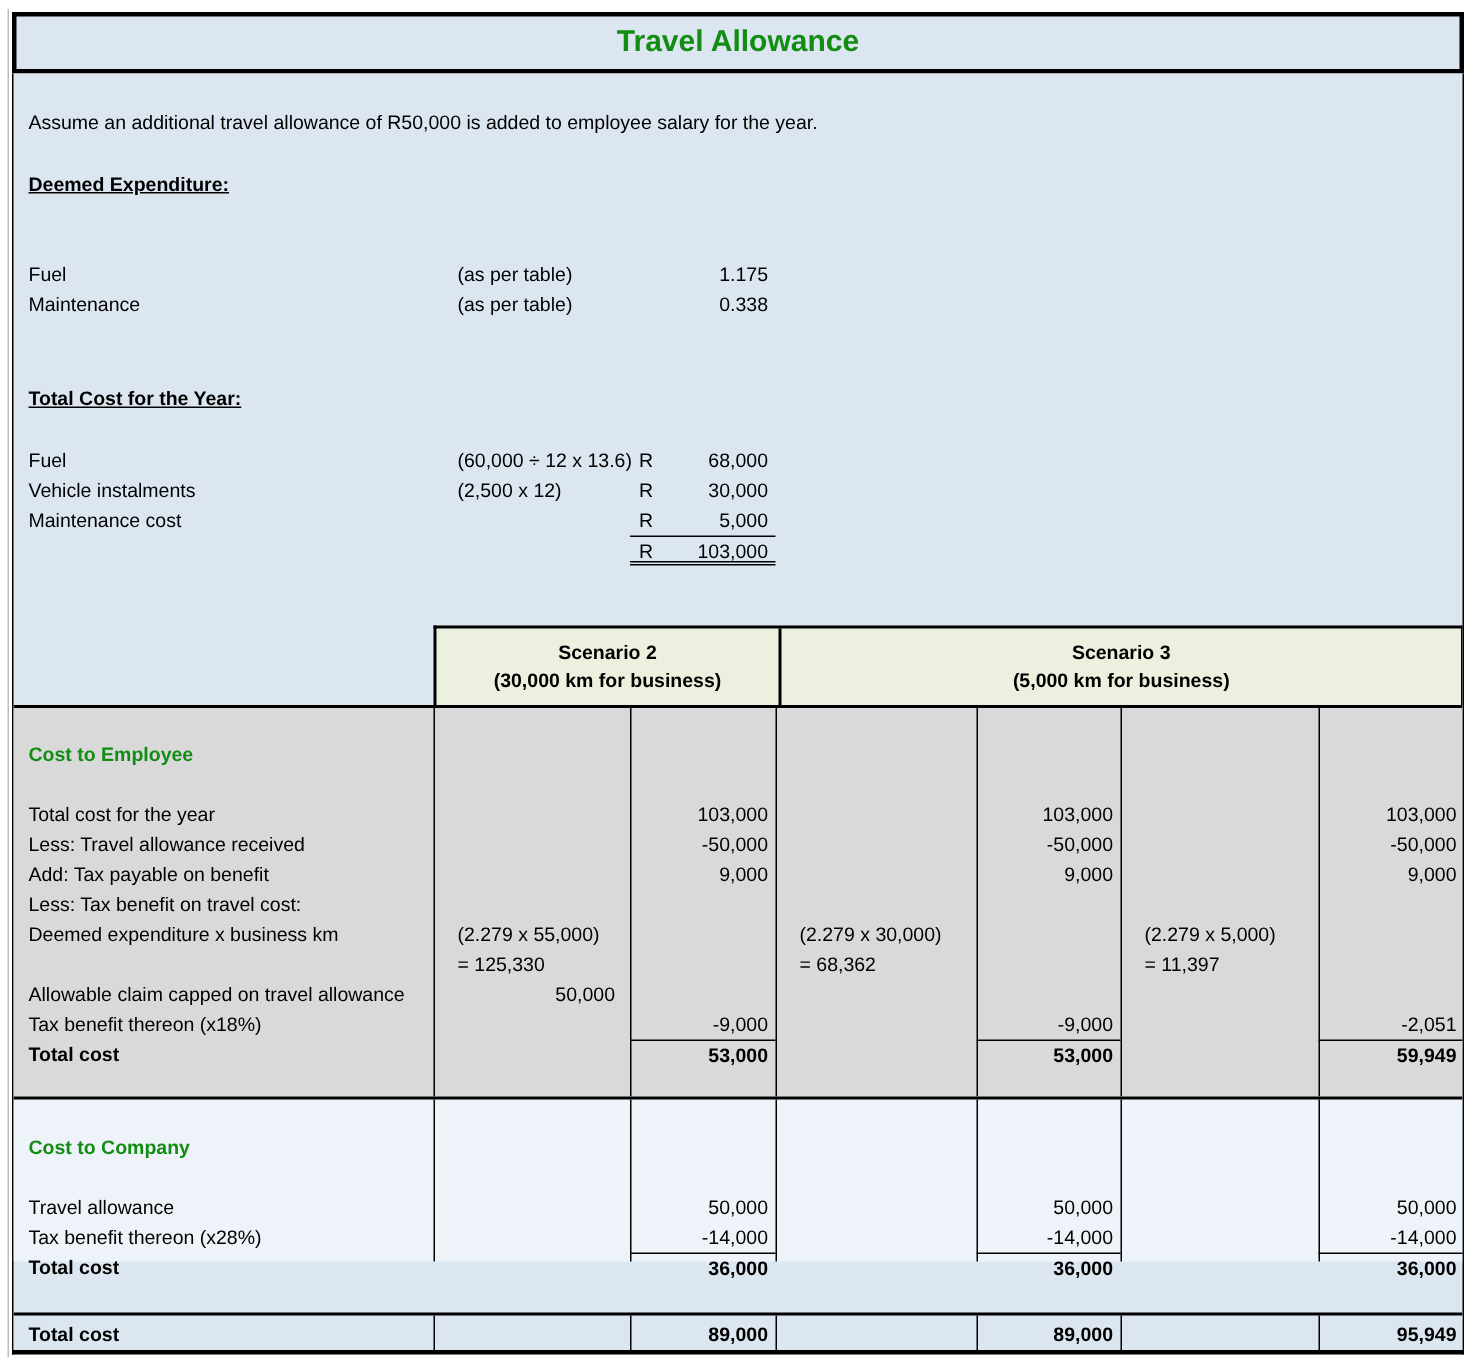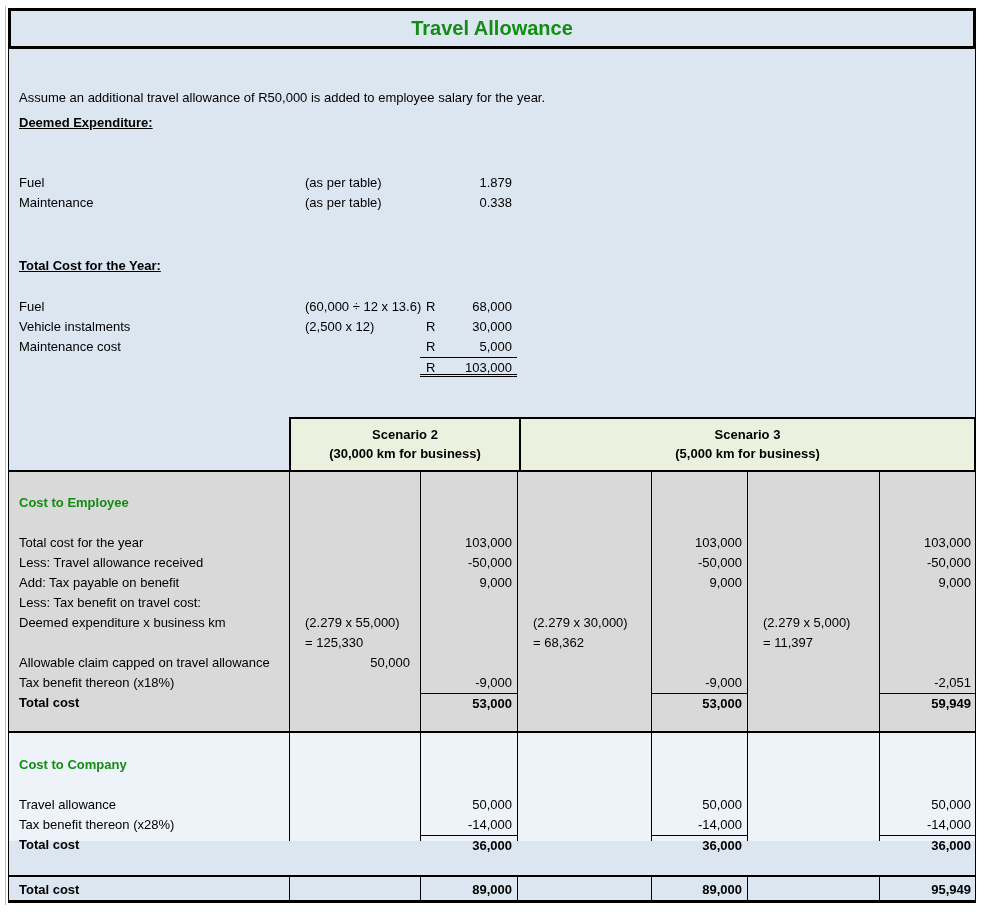--- a/index.html
+++ b/index.html
@@ -49,31 +49,31 @@
 
 <div class="page">
   <div class="gridline"></div>
 
   <div class="titlebar">
     <span>Travel Allowance</span>
   </div>
 
   <div class="sheet">
 
-    <div class="row" style="top:39px">
+    <div class="row" style="top:23px">
       <span class="lab">Assume an additional travel allowance of R50,000 is added to employee salary for the year.</span>
     </div>
 
     <div class="row" style="top:64px">
       <span class="lab uh">Deemed Expenditure:</span>
     </div>
     <div class="row" style="top:124px">
       <span class="lab">Fuel</span>
       <span class="frm">(as per table)</span>
-      <span class="cell v1 v">1.879</span>
+      <span class="cell v1 v">1.175</span>
     </div>
     <div class="row" style="top:144px">
       <span class="lab">Maintenance</span>
       <span class="frm">(as per table)</span>
       <span class="cell v1 v">0.338</span>
     </div>
 
     <div class="row" style="top:207px">
       <span class="lab uh">Total Cost for the Year:</span>
     </div>

